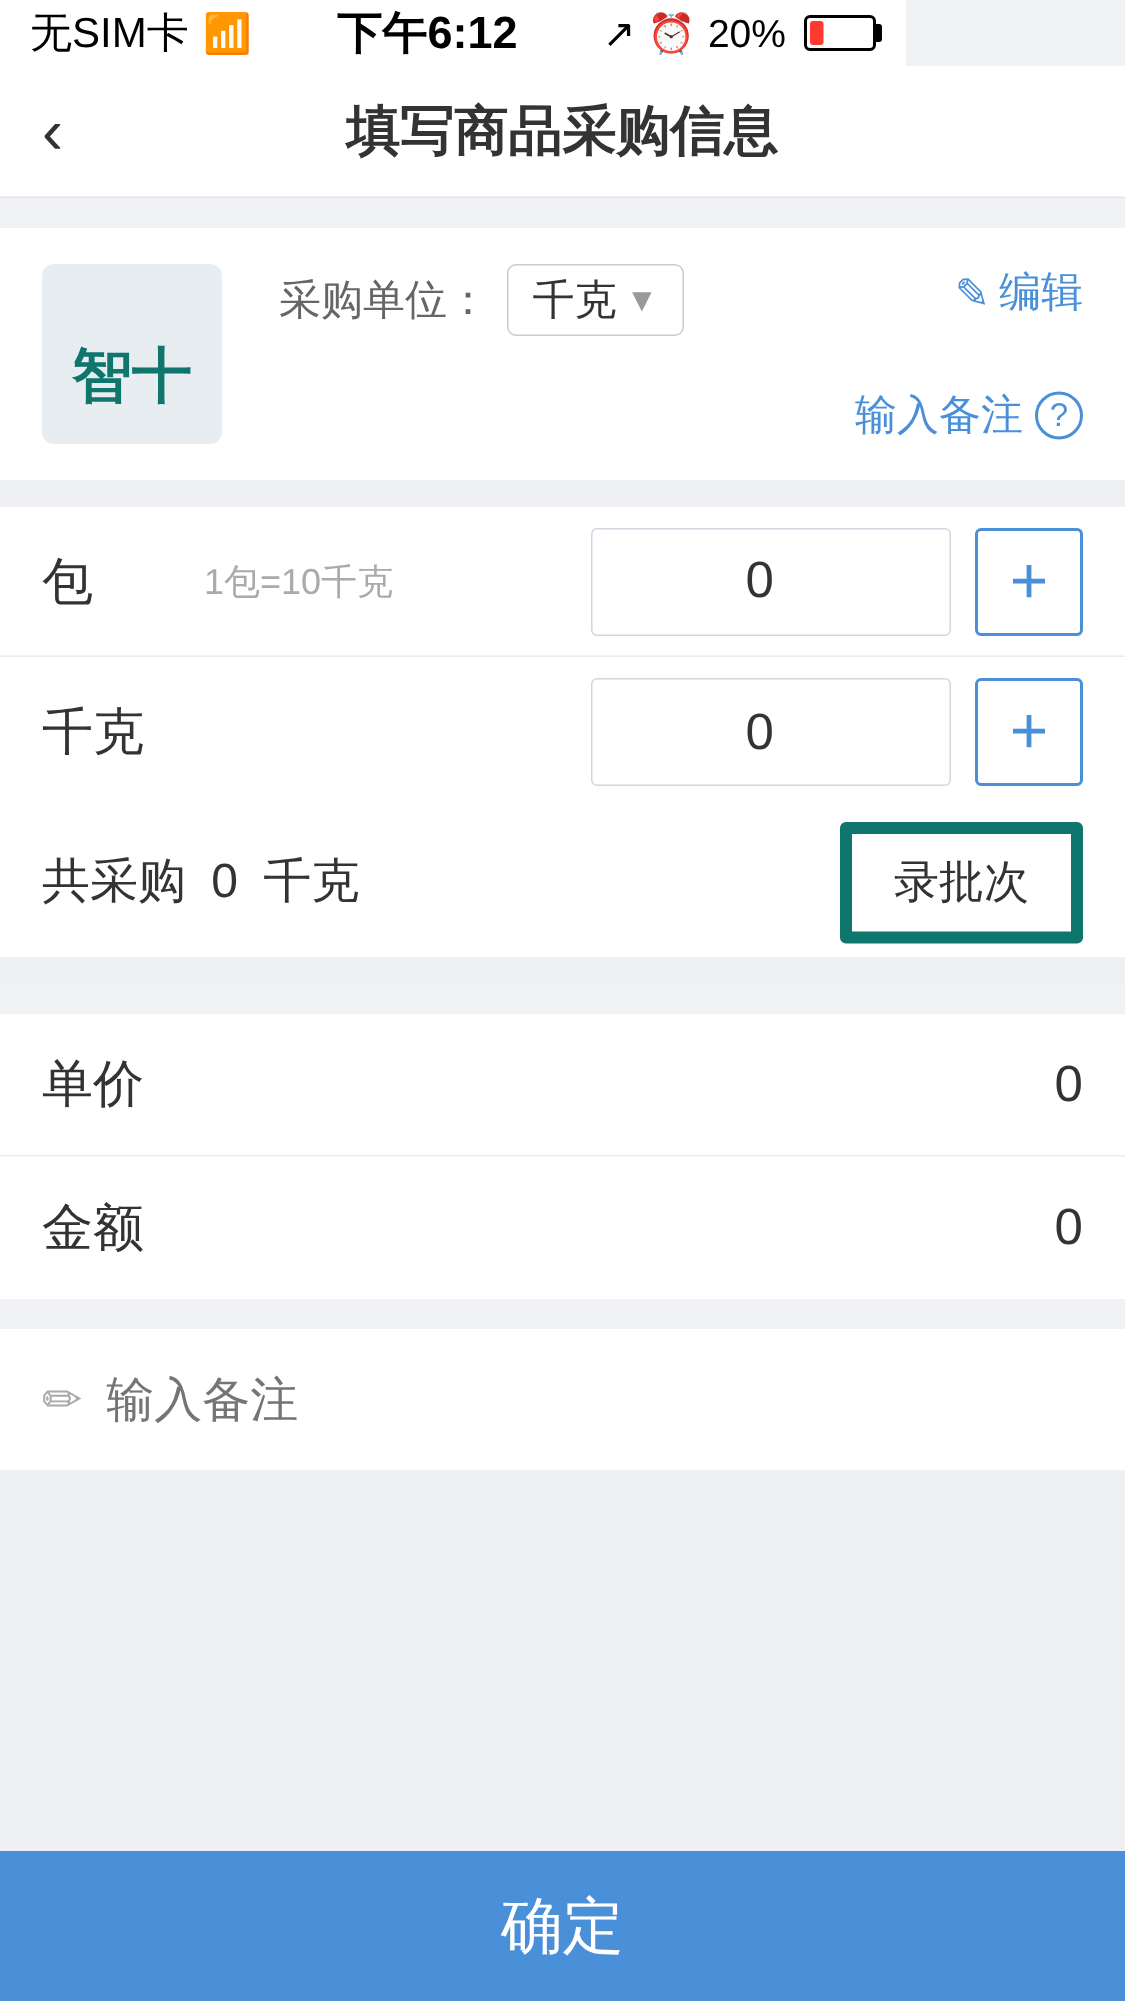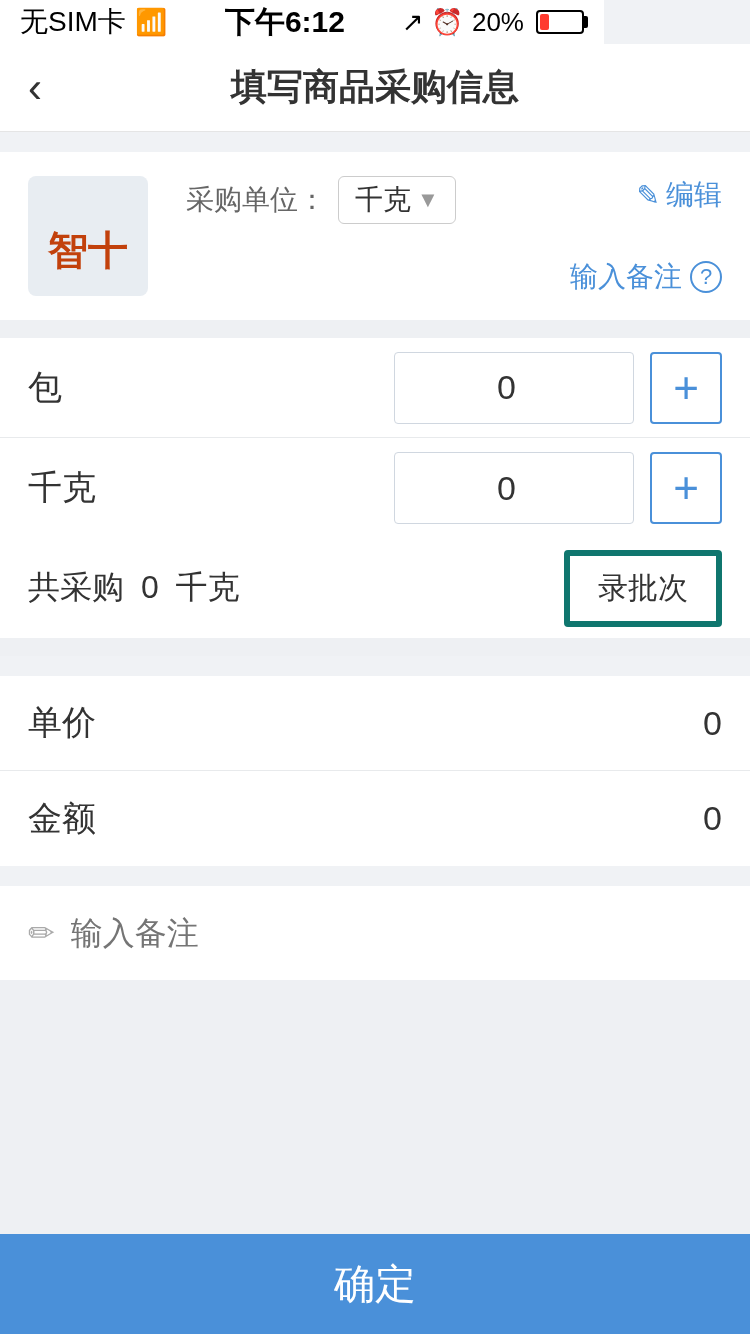--- a/index.html
+++ b/index.html
@@ -116,21 +116,21 @@
       height: 120px;
       background: #e8edf2;
       border-radius: 8px;
       display: flex;
       align-items: center;
       justify-content: center;
       flex-shrink: 0;
     }
     .product-logo {
       font-size: 40px;
-      color: #c2410c;
+      color: #0f766e;
       font-weight: bold;
       margin-top: 28px;
     }
     .product-info {
       flex: 1;
     }
     .product-name {
       font-size: 32px;
       color: #333;
       font-weight: 500;
@@ -254,21 +254,21 @@
       align-items: center;
       justify-content: space-between;
       padding: 0 28px;
       height: 100px;
     }
     .total-text {
       font-size: 32px;
       color: #333;
     }
     .record-btn {
-      border: 6px solid #0f766e;
+      border: 8px solid #0f766e;
       border-radius: 4px;
       padding: 12px 28px;
       font-size: 30px;
       color: #333;
       cursor: pointer;
       background: #fff;
     }
 
     
     .price-section {
@@ -394,20 +394,21 @@
       <span style="display:inline-flex;align-items:center;justify-content:center;width:32px;height:32px;border:2px solid #4a90d9;border-radius:50%;font-size:22px;">?</span>
     </span>
   </div>
 
   <div class="section-divider"></div>
 
   <div class="input-section">
 
     <div class="input-row">
       <span class="input-label">包</span>
+      <span class="input-sublabel">1包=10千克</span>
       <div class="input-field-wrapper">
         <input class="input-field" type="number" value="0" style="">
         <div class="plus-btn">+</div>
       </div>
     </div>
 
     <div class="input-row">
       <span class="input-label">千克</span>
       <div class="input-field-wrapper">
         <input class="input-field" type="number" value="0" style="">

